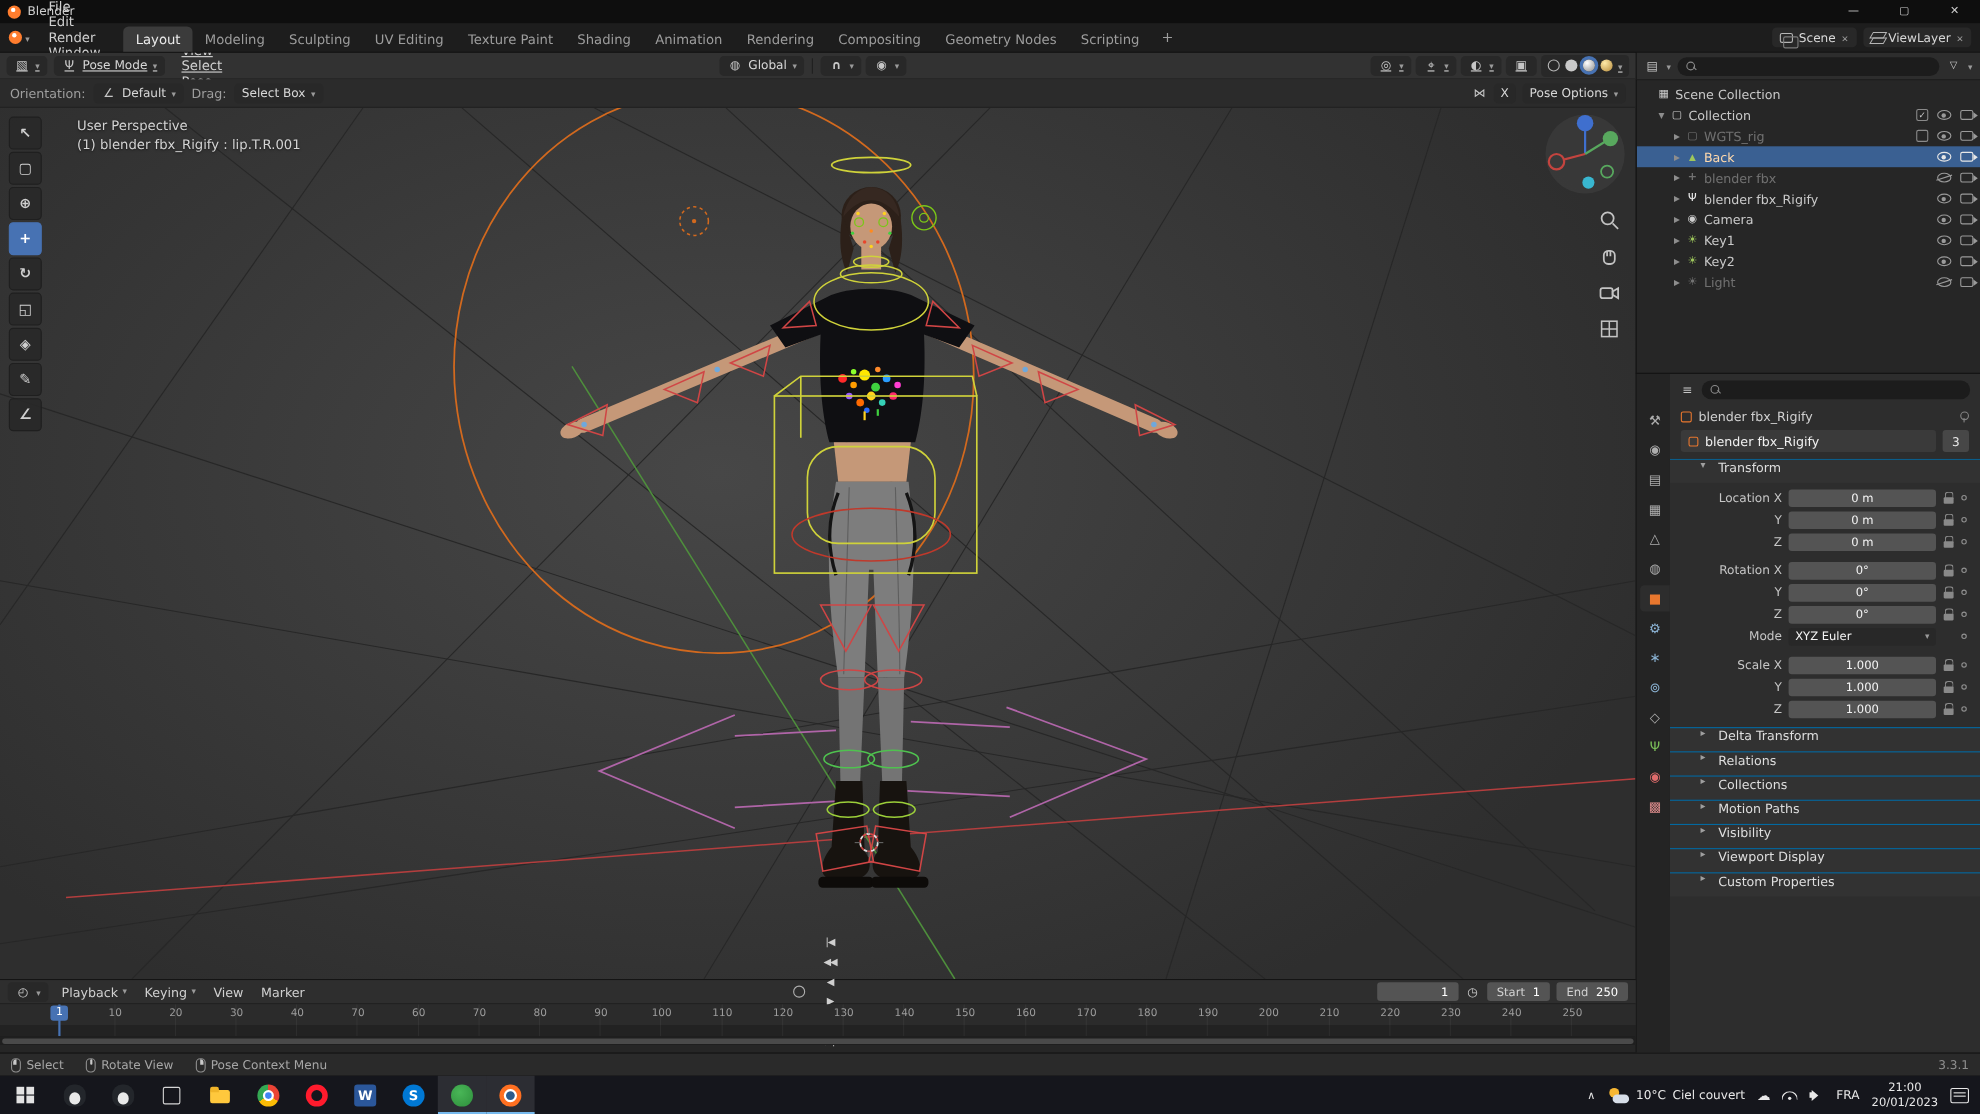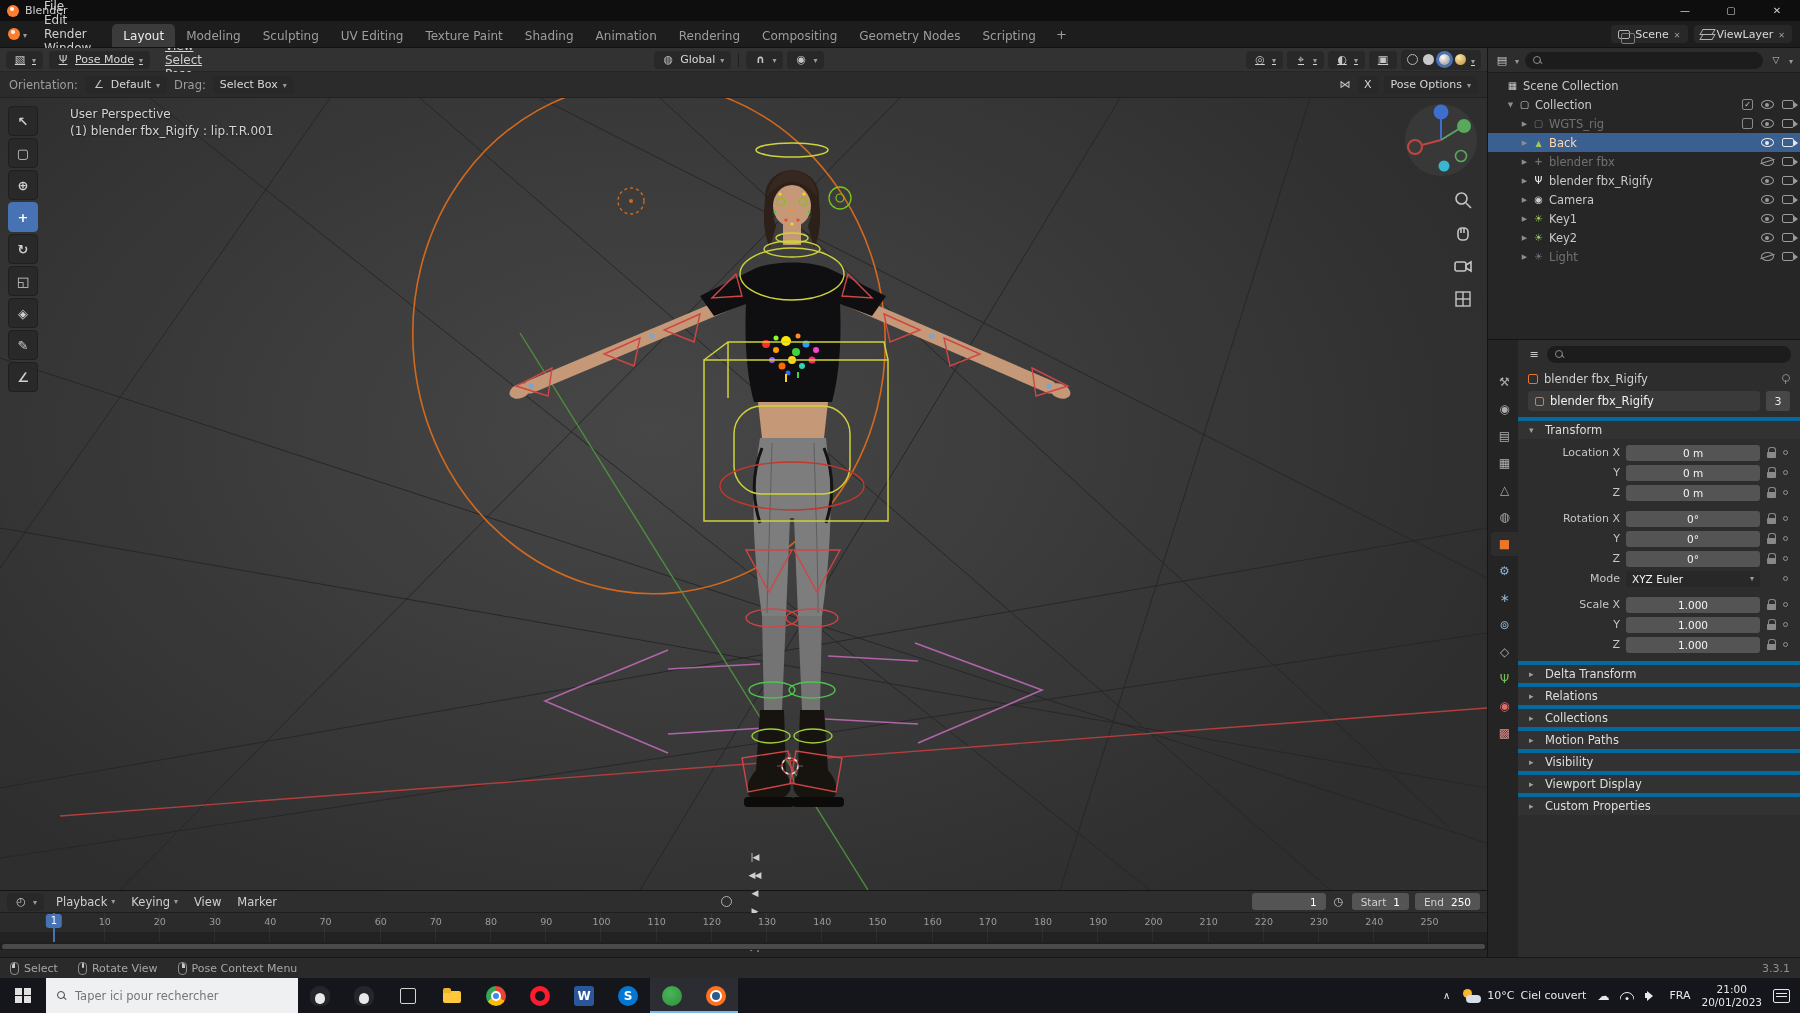--- a/index.html
+++ b/index.html
@@ -151,22 +151,22 @@
   .pin { margin-left:auto; width:10px; height:10px; position:relative; opacity:.7; }
   .pin::before { content:""; position:absolute; left:2px; top:0; width:6px; height:6px; border:1.4px solid #aaa; border-radius:50%; }
   .pin::after { content:""; position:absolute; left:4.6px; top:6px; width:1.4px; height:4px; background:#aaa; }
   .prop-name-row { display:flex; align-items:center; gap:6px; padding:1px 10px 6px; }
   .name-field { flex:1; height:20px; background:#3a3a3a; border-radius:3px; display:flex; align-items:center;
     gap:6px; padding:0 7px; font-size:11.5px; color:#f0f0f0; }
   .name-field .obj-sq { width:9px; height:9px; }
   .users-badge { min-width:24px; height:20px; background:#474747; border-radius:3px; display:flex;
     align-items:center; justify-content:center; font-size:11px; color:#e8e8e8; }
   .panels { flex:1; overflow:hidden; }
-  .panel-header { height:22px; display:flex; align-items:center; gap:6px; padding:0 11px; font-size:11.5px;
-    color:#dedede; background:#323232; border-top:4px solid #0369a1; }
+  .panel-header { height:22px; display:flex; gap:6px; padding:0 28px; font-size:11.5px;
+    color:#dedede; background:#323232; border-top:1px solid #0369a1; }
   .caret { width:10px; color:#9f9f9f; font-size:9px; display:inline-flex; }
   .caret.open::before { content:"▾"; }
   .caret.closed::before { content:"▸"; }
   .transform-body { padding:5px 12px 8px 4px; display:flex; flex-direction:column; gap:3px; }
   .trow { display:flex; align-items:center; gap:6px; height:17px; }
   .trow.gap { margin-top:6px; }
   .tlabel { width:98px; text-align:right; color:#c6c6c6; font-size:11px; white-space:nowrap; }
   .tfield { flex:1; height:16px; background:#545454; border-radius:3px; display:flex; align-items:center;
     justify-content:center; font-size:10.5px; color:#f4f4f4; padding:0 6px; }
   .tfield.dropdown { background:#282828; justify-content:space-between;text-align:right; }
@@ -1096,24 +1096,20 @@
 
   <div class="taskbar">
     <div class="tb-start">
       <span class="win-logo">
           <span></span>
           <span></span>
           <span></span>
           <span></span>
         </span>
     </div>
-    <div class="tb-search">
-      <span class="mag"></span>
-      <input class="tb-search-input" readonly="" placeholder="Taper ici pour rechercher" style="">
-    </div>
     <div class="tb-apps">
 
     <div class="tb-app">
           <span class="app-ic name-penguin-1">
             <span></span>
           </span>
         </div>
         <div class="tb-app">
           <span class="app-ic name-penguin-2">
             <span></span>

